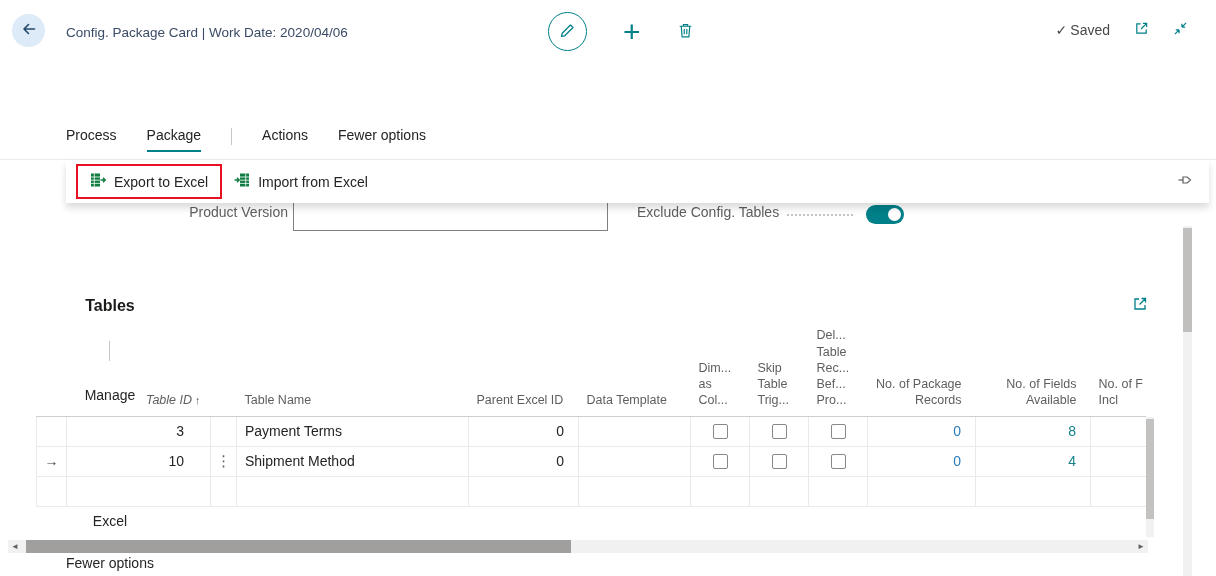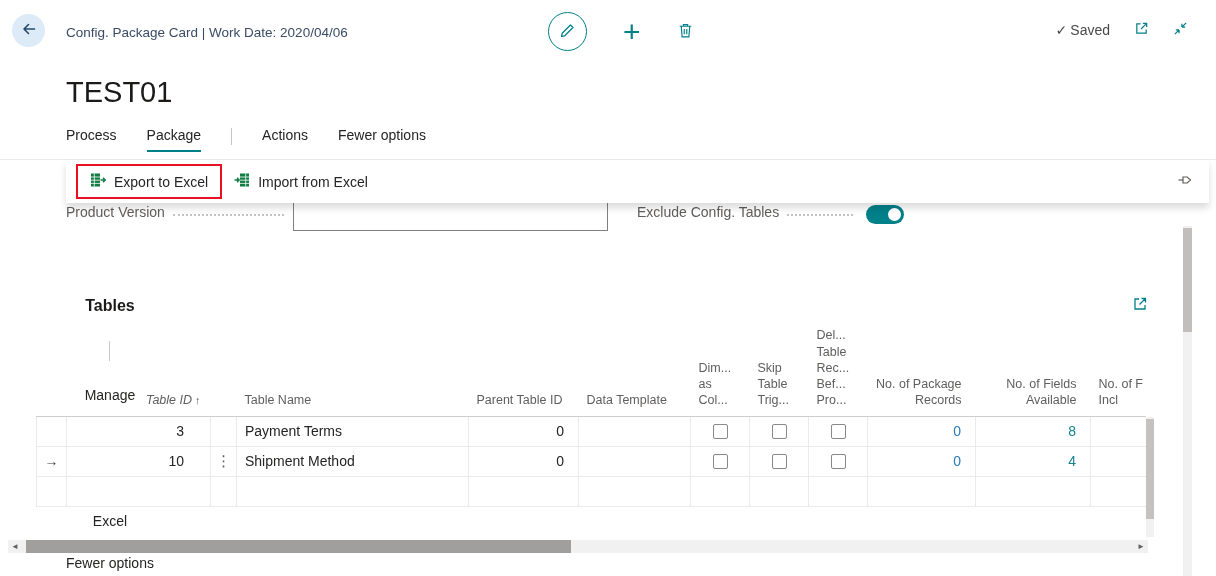--- a/index.html
+++ b/index.html
@@ -27,21 +27,21 @@
 
   
   .action-bar{position:absolute;left:66px;top:160px;width:1127px;height:43px;background:#fff;box-shadow:0 5px 7px rgba(0,0,0,0.14);display:flex;align-items:center;padding:0 8px;z-index:6;}
   .export-annotation{border:2px solid #e81123;margin-left:2px;}
   .action-item{display:flex;align-items:center;gap:8px;padding:6px 12px;font-size:14px;color:#252423;cursor:pointer;background:none;border:none;}
   .pin-btn{margin-left:auto;margin-right:8px;}
 
   
   .field{position:absolute;display:flex;align-items:flex-end;font-size:14px;color:#605e5c;z-index:1;}
   .field .leader{flex:1;border-bottom:2px dotted #c6c4c2;margin:0 4px 4px 8px;}
-  .field-product{left:66px;top:204px;width:222px;}
+  .field-product{left:66px;top:204px;width:222px;flex-direction:column;}
   .pv-input{position:absolute;left:293px;top:196px;width:297px;height:33px;border:1px solid #808080;background:#fff;font-size:14px;padding:0 8px;z-index:2;font-family:inherit;}
   .field-exclude{left:637px;top:204px;width:220px;}
   .toggle{position:absolute;left:866px;top:205px;width:38px;height:19px;border-radius:10px;background:#008089;cursor:pointer;border:none;z-index:2;}
   .toggle-knob{position:absolute;right:3px;top:3px;width:13px;height:13px;border-radius:50%;background:#fff;}
 
   
   .tables-bar{position:absolute;left:66px;top:297px;display:flex;align-items:center;gap:26px;font-size:14px;flex-direction:column;}
   .tables-title{font-size:16px;font-weight:700;color:#1b1a19;margin-right:0;}
   .menu-divider{width:1px;height:20px;background:#c8c6c4;}
   .menu-item{cursor:pointer;color:#252423;}
@@ -125,21 +125,20 @@
     </button>
     <button class="icon-btn">
       <span>
         <svg width="15" height="15" viewBox="0 0 16 16" fill="none" stroke="#008089" stroke-width="1.3">
             <path d="M6.5 9.5L2 14M6.5 9.5H3M6.5 9.5V13M9.5 6.5L14 2M9.5 6.5H13M9.5 6.5V3"></path>
           </svg>
       </span>
     </button>
   </div>
 
-  <h1 class="page-title">TEST01</h1>
 
   <div class="tabs">
     <div class="tab">Process</div>
     <div class="tab active">Package</div>
     <div class="tab-divider"></div>
     <div class="tab">Actions</div>
     <div class="tab">Fewer options</div>
   </div>
   <div class="tabs-rule"></div>
 
@@ -222,21 +221,21 @@
           <col style="width:108px">
           <col style="width:115px">
           <col style="width:100px">
       </colgroup>
       <thead>
         <tr>
           <th class="c-arrow"></th>
           <th class="c-id"><span>Table ID</span><span class="sort">↑</span></th>
           <th class="c-dots"></th>
           <th class="c-name">Table Name</th>
-          <th class="c-parent">Parent Table ID</th>
+          <th class="c-parent">Parent Excel ID</th>
           <th class="c-template">Data Template</th>
           <th class="c-check">Dim...
 as
 Col...</th>
           <th class="c-check">Skip
 Table
 Trig...</th>
           <th class="c-check">Del...
 Table
 Rec...

